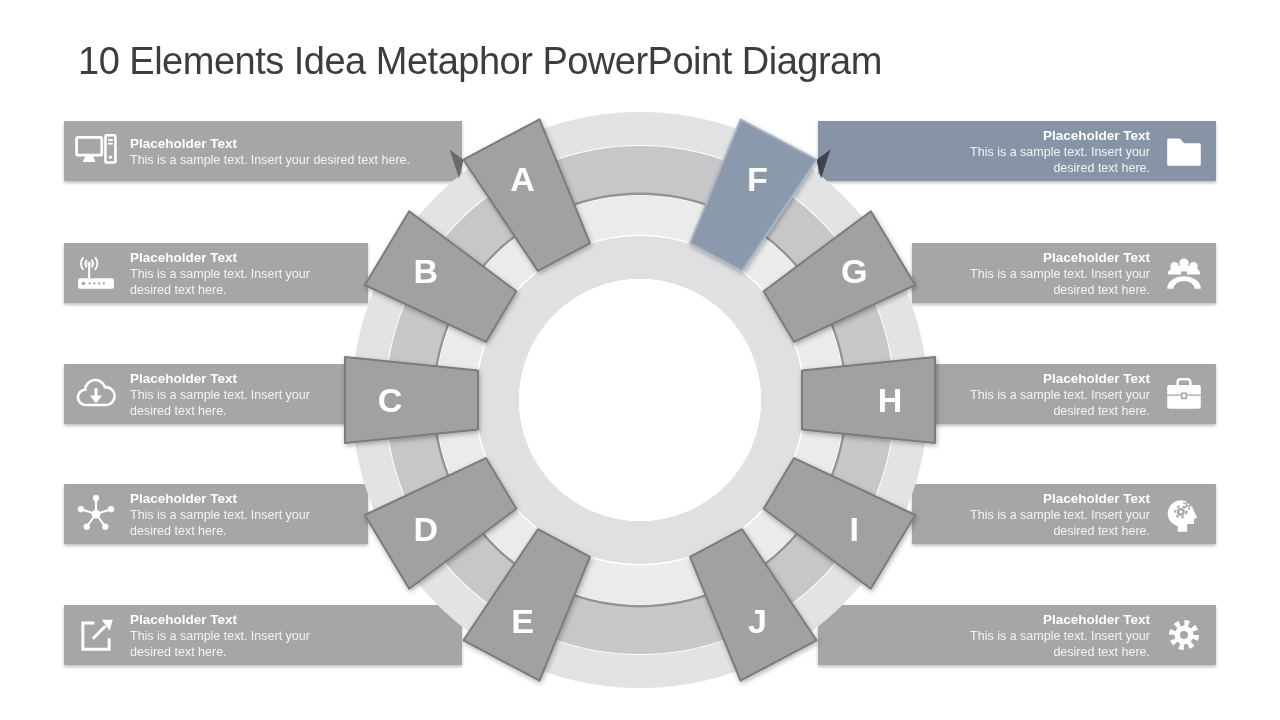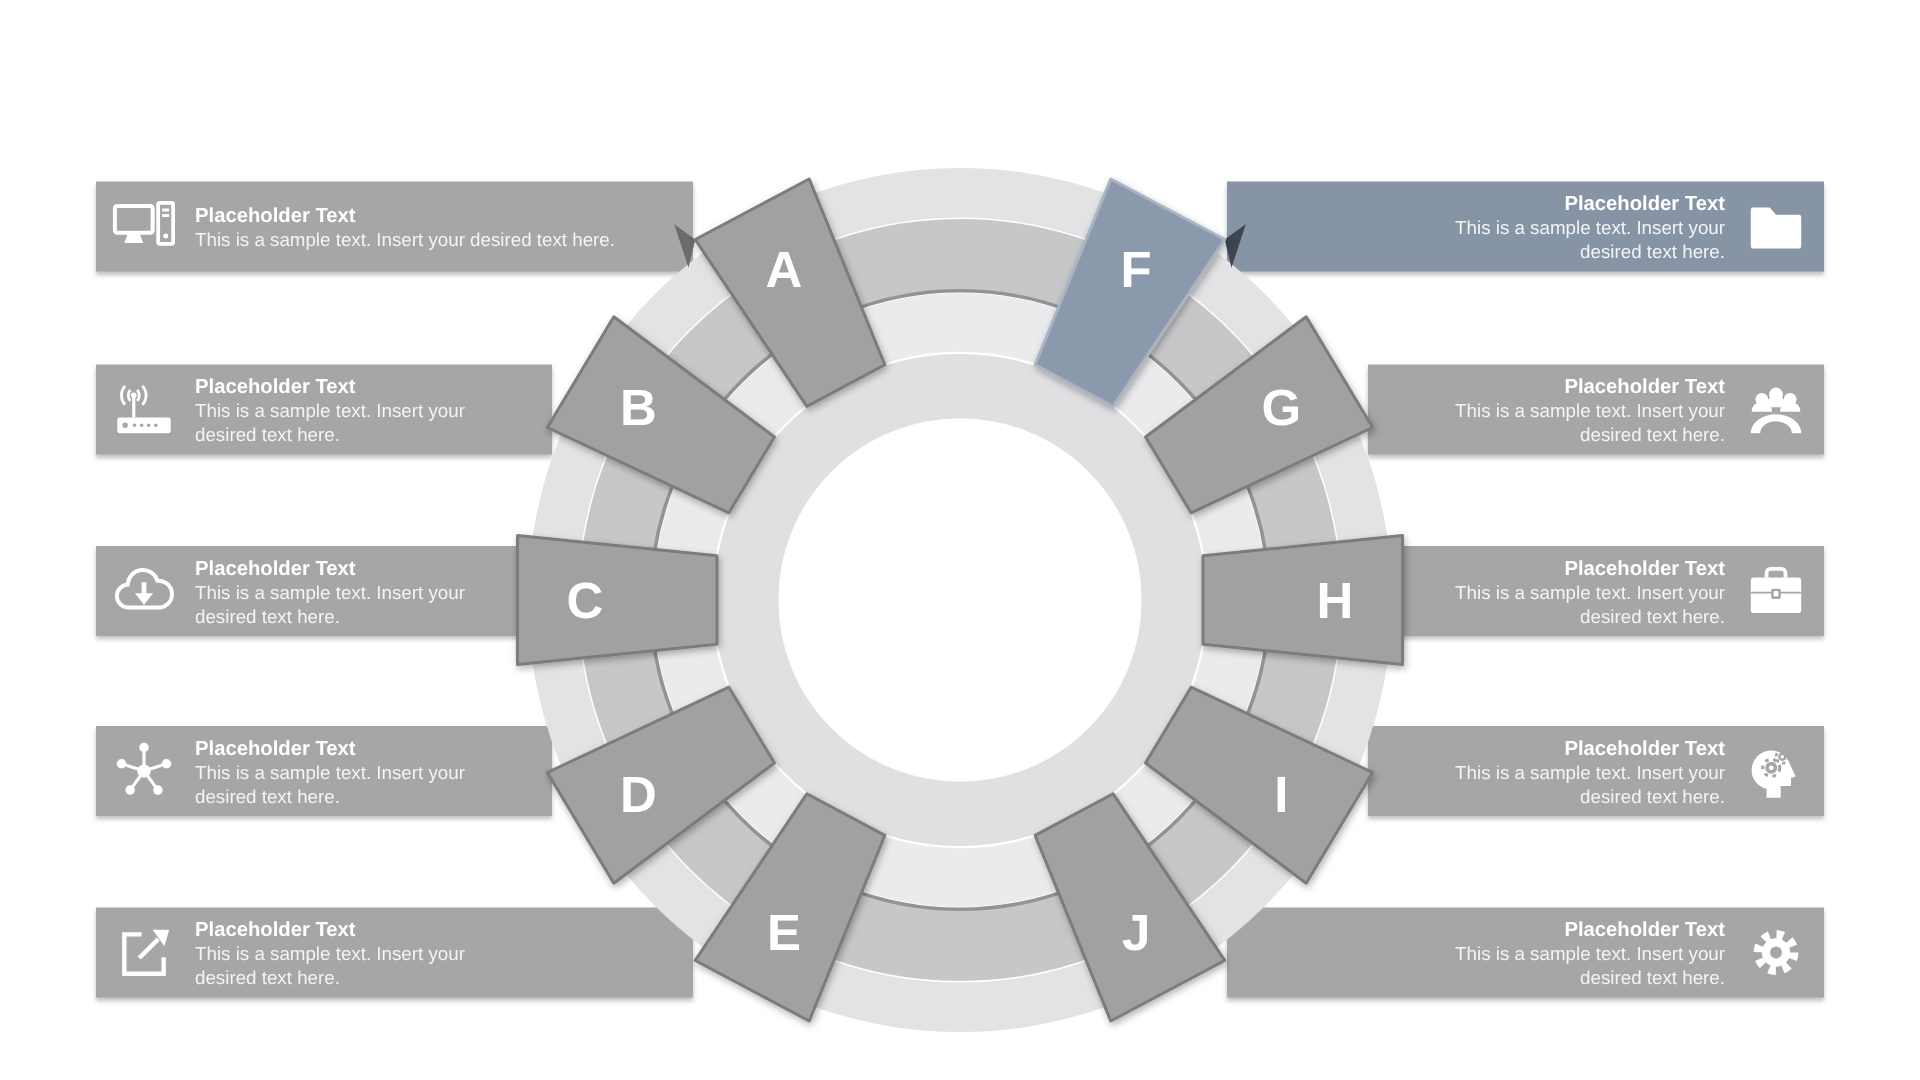--- a/index.html
+++ b/index.html
@@ -19,20 +19,21 @@
   .body{font-size:12.5px;color:#f4f4f4;line-height:16px;max-width:205px;}
   .body.wide{max-width:285px;}
   .diagram-svg{position:absolute;left:0;top:0;pointer-events:none;}
   .tab-letter{font-family:"Liberation Sans",sans-serif;font-size:34px;font-weight:bold;fill:#ffffff;}
 </style>
 </head>
 <body>
 
 <div class="slide">
 
+  <div class="slide-title">10 Elements Idea Metaphor PowerPoint Diagram</div>
 
   <div class="bar left" style="top:121px;left:64px;width:398px">
     <div class="icon">
       <svg width="42" height="42" viewBox="0 0 40 40">
         <rect x="1.5" y="7" width="24" height="17" rx="1.5" fill="none" stroke="#fff" stroke-width="2.6"></rect>
         <path d="M10 24 L7.5 30.5 h12 L17 24 Z" fill="#fff"></path>
         <rect x="29" y="5" width="9.5" height="26" rx="1" fill="none" stroke="#fff" stroke-width="2.4"></rect>
         <line x1="31.5" y1="9.5" x2="36" y2="9.5" stroke="#fff" stroke-width="1.8"></line>
         <line x1="31.5" y1="13" x2="36" y2="13" stroke="#fff" stroke-width="1.8"></line>
         <circle cx="33.8" cy="26" r="1.6" fill="#fff"></circle>

